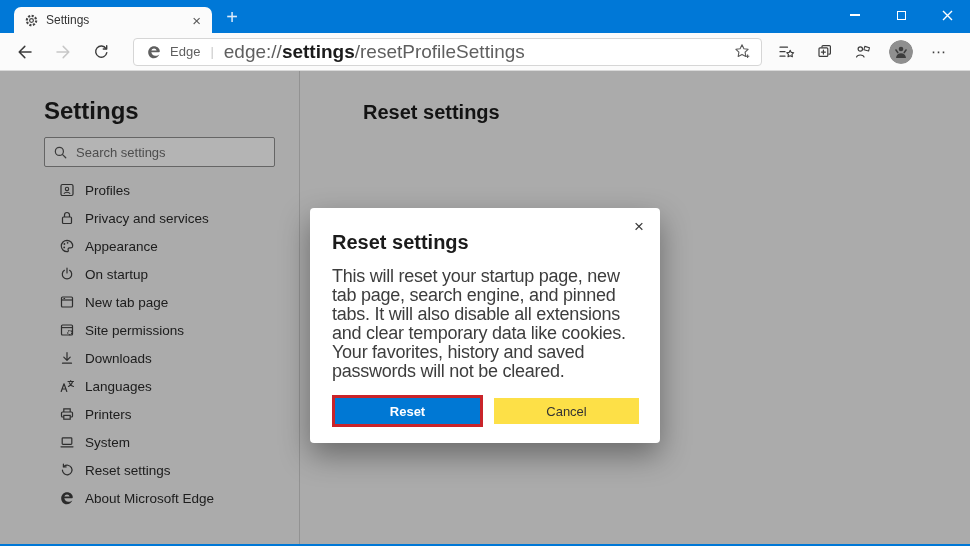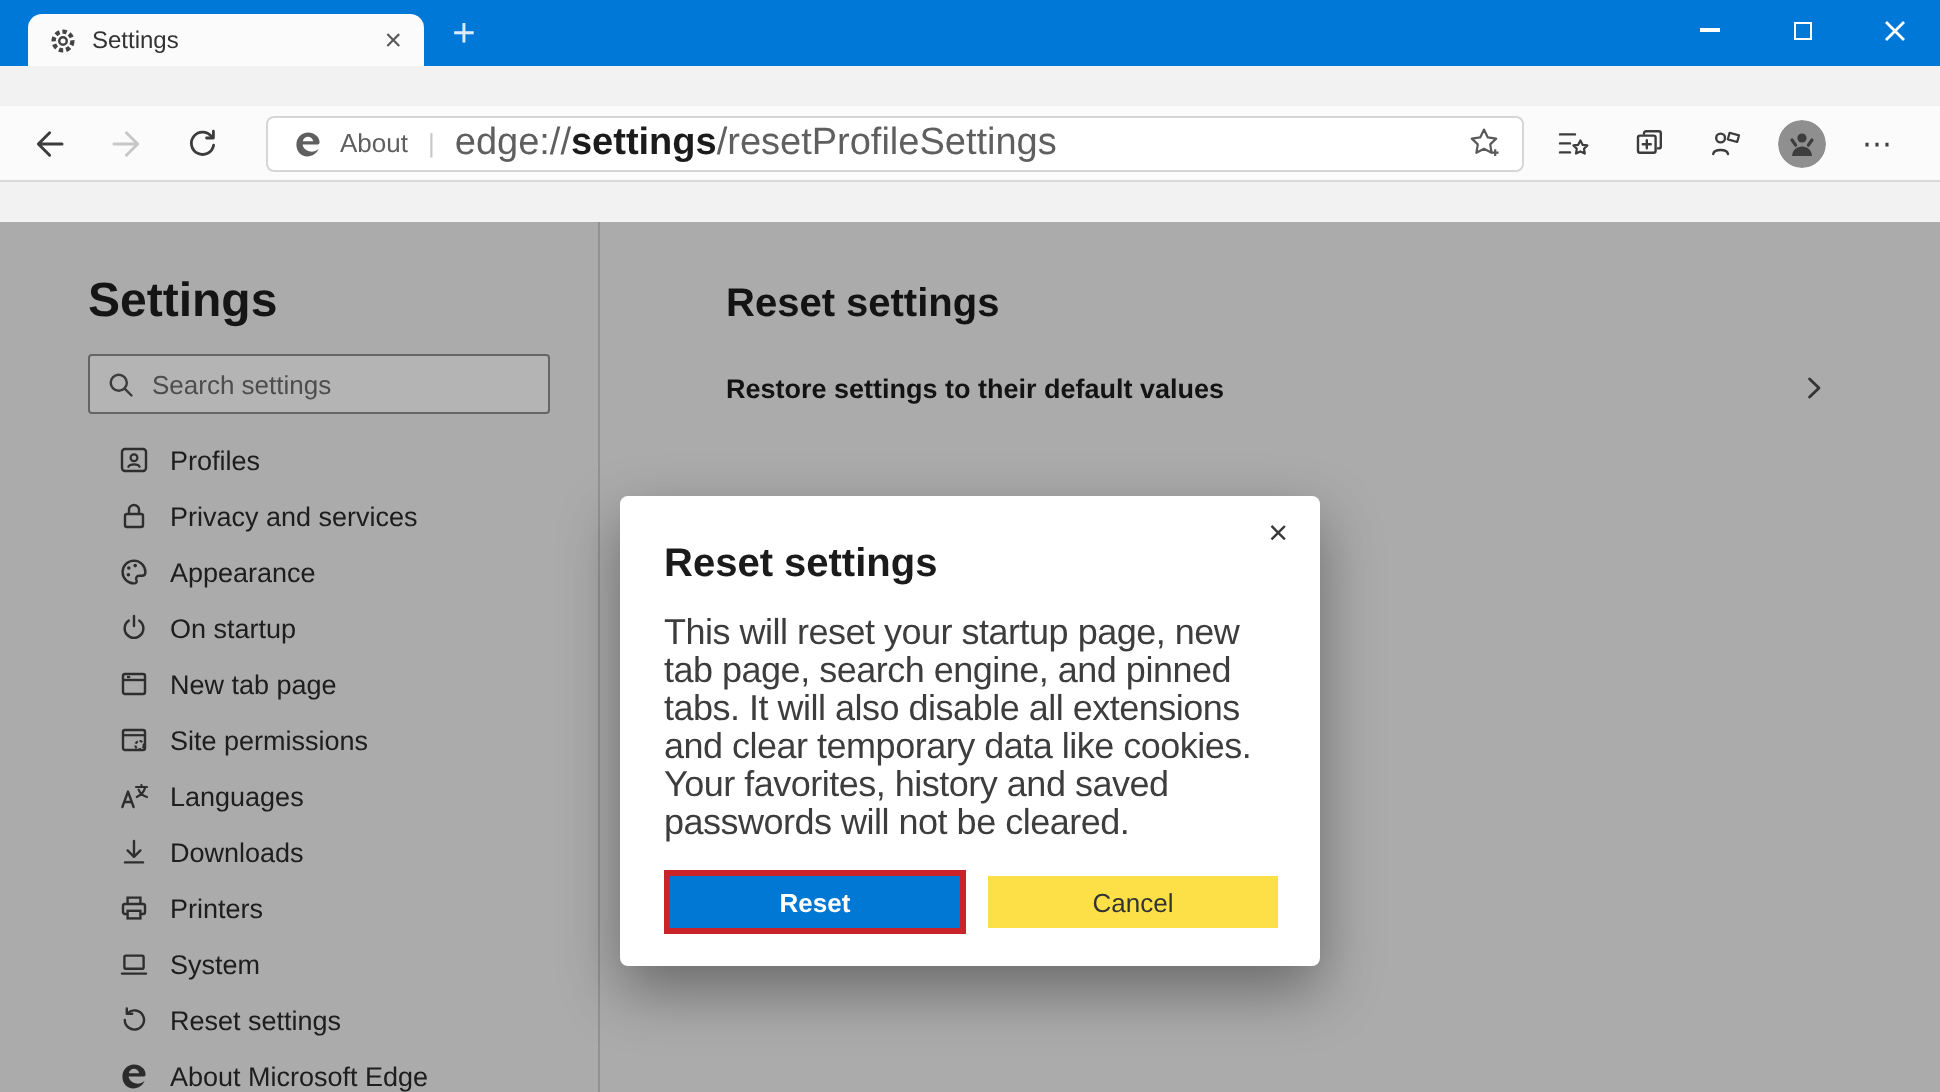--- a/index.html
+++ b/index.html
@@ -1,17 +1,17 @@
 <!DOCTYPE html>
 <html><head>
 <meta charset="utf-8">
 <style>
   * { margin:0; padding:0; box-sizing:border-box; }
   html,body { width:970px; height:546px; font-family:"Liberation Sans", sans-serif; }
-  .window { width:970px; height:546px; display:flex; flex-direction:column; overflow:hidden; background:#f2f2f2;gap:20px; }
+  .window { width:970px; height:546px; display:flex; flex-direction:column; overflow:hidden; background:#f2f2f2; }
 
   
   .titlebar { position:relative; height:33px; background:#0078d7; flex:none; }
   .tab { position:absolute; left:14px; bottom:0; width:198px; height:26px; background:#fbfbfb;
          border-radius:7px 7px 0 0; display:flex; align-items:center; padding:0 8px 0 10px; }
   .tab-label { flex:1; font-size:12px; color:#333; margin-left:7px; white-space:nowrap; overflow:hidden; }
   .tab-close { font-size:15px; line-height:15px; color:#5a5a5a; padding:0 3px; cursor:default; }
   .new-tab { position:absolute; left:218px; top:4px; width:28px; height:26px; color:#dcebfa;
              font-size:20px; line-height:24px; text-align:center; font-weight:300; }
   .win-controls { position:absolute; right:0; top:0; display:flex; height:30px; }
@@ -123,21 +123,21 @@
           <path d="M14.7 2.6 v3.4 h-3.4" fill="none" stroke="#3c3c3c" stroke-width="1.4" stroke-linecap="round" stroke-linejoin="round"></path>
         </svg>
     </button>
 
     <div class="addressbar">
       <span>
         <svg width="16" height="16" viewBox="0 0 16 16">
             <path fill="#5f5f5f" d="M8 2.2c3.2 0 5.8 2.2 5.8 5 0 .6-.5 1.1-1.1 1.1H5.3c.3 1.9 1.9 3.3 4 3.5 1.5.1 3-.4 4-1.3-.9 2.2-3.1 3.7-5.6 3.7-3.3 0-5.5-2.7-5.5-6 0-3.3 2.6-6 5.8-6zM5.4 6.6h5.2C10.3 5.3 9.2 4.4 8 4.4c-1.2 0-2.3.9-2.6 2.2z"></path>
           </svg>
       </span>
-      <span class="brand">About</span>
+      <span class="brand">Edge</span>
       <span class="url-sep">|</span>
       <span class="url"><span>edge://</span><b>settings</b><span>/resetProfileSettings</span></span>
       <span>
         <svg width="17" height="17" viewBox="0 0 17 17">
             <path d="M8 1.8l1.9 3.9 4.2.6-3 2.9.7 4.2L8 11.4l-3.8 2 .7-4.2-3-2.9 4.2-.6z" fill="none" stroke="#5a5a5a" stroke-width="1.1" stroke-linejoin="round"></path>
             <path d="M13.6 11.6v3.4 M11.9 13.3h3.4" stroke="#5a5a5a" stroke-width="1.1"></path>
           </svg>
       </span>
     </div>
 
@@ -252,35 +252,35 @@
                 <path d="M2.5 5.6h11" stroke="#424242" stroke-width="1.1"></path>
                 <circle cx="10.8" cy="10.6" r="2.1" fill="none" stroke="#424242" stroke-width="1.1" stroke-dasharray="1.5 .9"></circle>
               </svg>
             </span>
           <span class="lbl">Site permissions</span>
         </div>
 
         <div class="side-item">
           <span class="ic">
               <svg width="16" height="16" viewBox="0 0 16 16">
+                <path d="M8 2.5V10 M4.8 7.2 8 10.4l3.2-3.2" fill="none" stroke="#424242" stroke-width="1.2" stroke-linecap="round" stroke-linejoin="round"></path>
+                <path d="M3.5 13.2h9" stroke="#424242" stroke-width="1.2" stroke-linecap="round"></path>
+              </svg>
+            </span>
+          <span class="lbl">Downloads</span>
+        </div>
+
+        <div class="side-item">
+          <span class="ic">
+              <svg width="16" height="16" viewBox="0 0 16 16">
                 <path d="M2.2 13.5 5 5.8l2.8 7.7 M3.2 11h3.6" fill="none" stroke="#424242" stroke-width="1.2" stroke-linecap="round" stroke-linejoin="round"></path>
                 <path d="M9 3.5h5.5 M11.7 2.5v1 M13.6 3.5c-.5 2.3-2 4-4.2 5 M10.3 4.8c.7 1.8 2.2 3.1 4.2 3.7" fill="none" stroke="#424242" stroke-width="1.1" stroke-linecap="round"></path>
               </svg>
             </span>
           <span class="lbl">Languages</span>
-        </div>
-
-        <div class="side-item">
-          <span class="ic">
-              <svg width="16" height="16" viewBox="0 0 16 16">
-                <path d="M8 2.5V10 M4.8 7.2 8 10.4l3.2-3.2" fill="none" stroke="#424242" stroke-width="1.2" stroke-linecap="round" stroke-linejoin="round"></path>
-                <path d="M3.5 13.2h9" stroke="#424242" stroke-width="1.2" stroke-linecap="round"></path>
-              </svg>
-            </span>
-          <span class="lbl">Downloads</span>
         </div>
 
         <div class="side-item">
           <span class="ic">
               <svg width="16" height="16" viewBox="0 0 16 16">
                 <path d="M4.8 6V2.8h6.4V6" fill="none" stroke="#424242" stroke-width="1.2"></path>
                 <rect x="2.5" y="6" width="11" height="5" rx="1" fill="none" stroke="#424242" stroke-width="1.2"></rect>
                 <rect x="4.8" y="9.4" width="6.4" height="3.8" fill="#f2f2f2" stroke="#424242" stroke-width="1.2"></rect>
               </svg>
             </span>
@@ -314,26 +314,20 @@
               </svg>
             </span>
           <span class="lbl">About Microsoft Edge</span>
         </div>
 
       </nav>
     </aside>
 
     <main class="main">
       <h2>Reset settings</h2>
-      <div class="main-row">
-        <span class="lbl">Restore settings to their default values</span>
-        <svg width="16" height="16" viewBox="0 0 16 16">
-            <path d="M5.8 3.5 10.5 8l-4.7 4.5" fill="none" stroke="#4a4a4a" stroke-width="1.4" stroke-linecap="round" stroke-linejoin="round"></path>
-          </svg>
-      </div>
     </main>
 
     <div class="dim"></div>
 
     <div class="dialog">
       <button class="dlg-close">×</button>
       <h3>Reset settings</h3>
       <p>This will reset your startup page, new tab page, search engine, and pinned tabs. It will also disable all extensions and clear temporary data like cookies. Your favorites, history and saved passwords will not be cleared.</p>
       <div class="dlg-footer">
         <div class="annotation">

